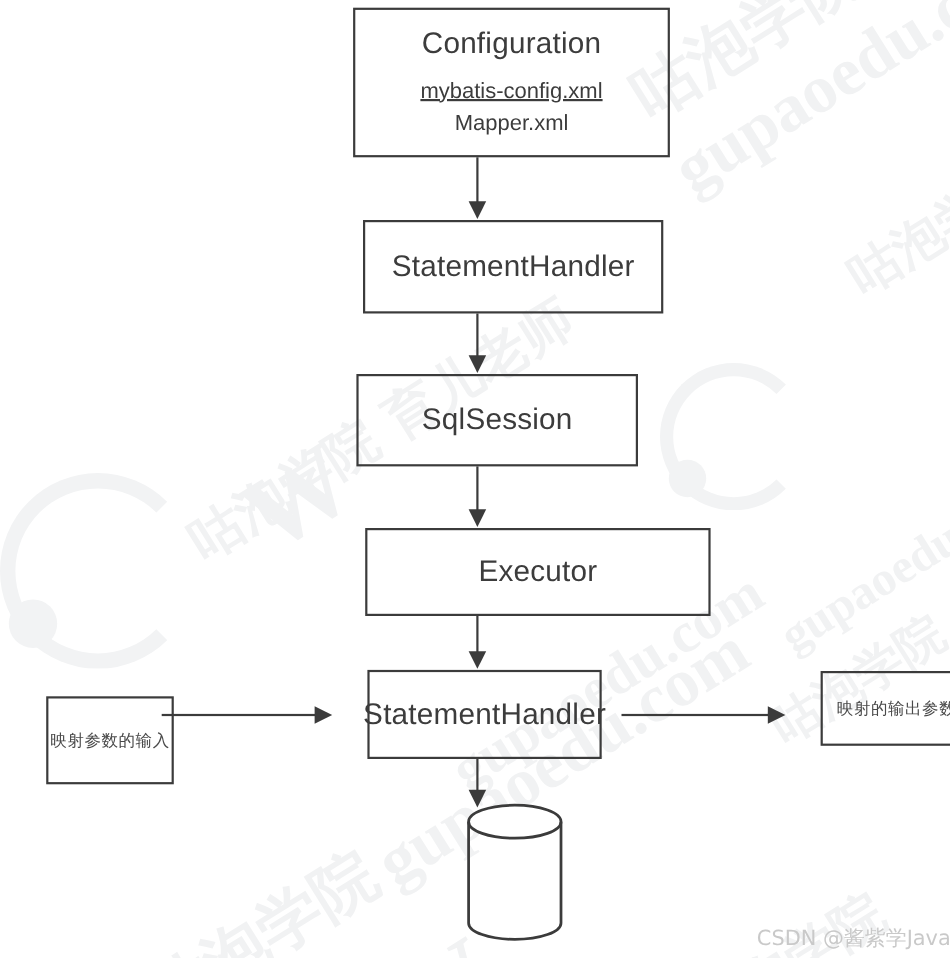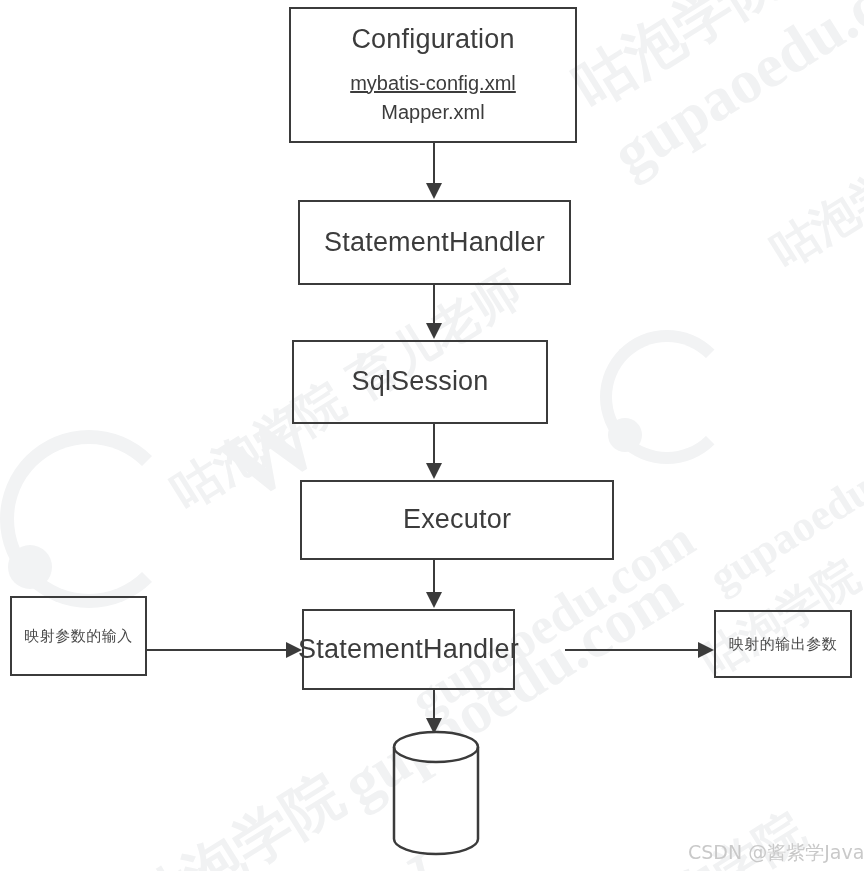--- a/index.html
+++ b/index.html
@@ -40,20 +40,21 @@
     font-family: "DejaVu Sans", sans-serif;
     font-weight: bold;
     user-select: none;
   }
 
   
   #diagram {
     position: absolute;
     inset: 0;
     z-index: 2;
+    margin-left: 32px;
   }
   .node {
     position: absolute;
     box-sizing: border-box;
     border: 2px solid #3b3b3b;
     background: transparent;
     display: flex;
     flex-direction: column;
     align-items: center;
     justify-content: center;
@@ -203,21 +204,21 @@
     </div>
 
     <div class="node" style="left:300px; top:480px; width:314px; height:80px;">
       <div class="node-title">Executor</div>
     </div>
 
     <div class="node" style="left:302px; top:609px; width:213px; height:81px;">
       <div class="node-title">StatementHandler</div>
     </div>
 
-    <div class="node" style="left:10px; top:596px; width:137px; height:80px;">
+    <div class="node" style="left:10px; top:633px; width:116px; height:80px;">
       <div class="node-label-cn">映射参数的输入</div>
     </div>
 
     <div class="node" style="left:714px; top:610px; width:138px; height:68px;">
       <div class="node-label-cn">映射的输出参数</div>
     </div>
 
     <div id="database-node" style="left:391px; top:729px; width:90px; height:128px;">
       <svg width="90" height="128" viewBox="0 0 90 128">
         <ellipse cx="45" cy="18" rx="42" ry="15" fill="#ffffff" stroke="#3b3b3b" stroke-width="2.5"></ellipse>

